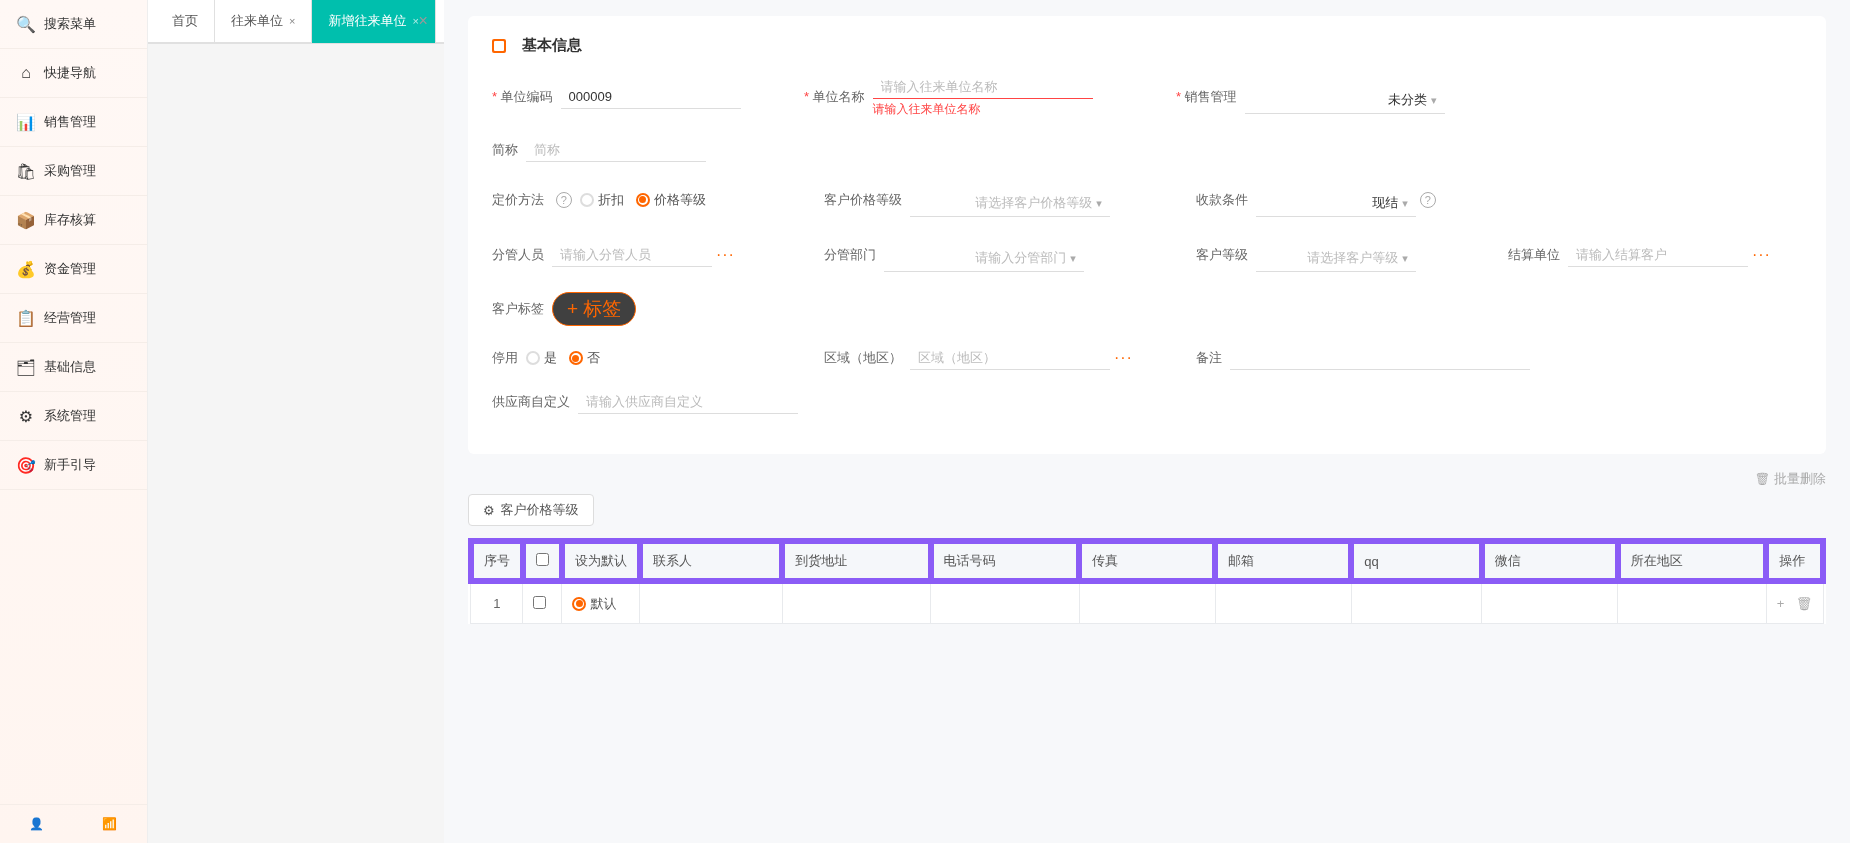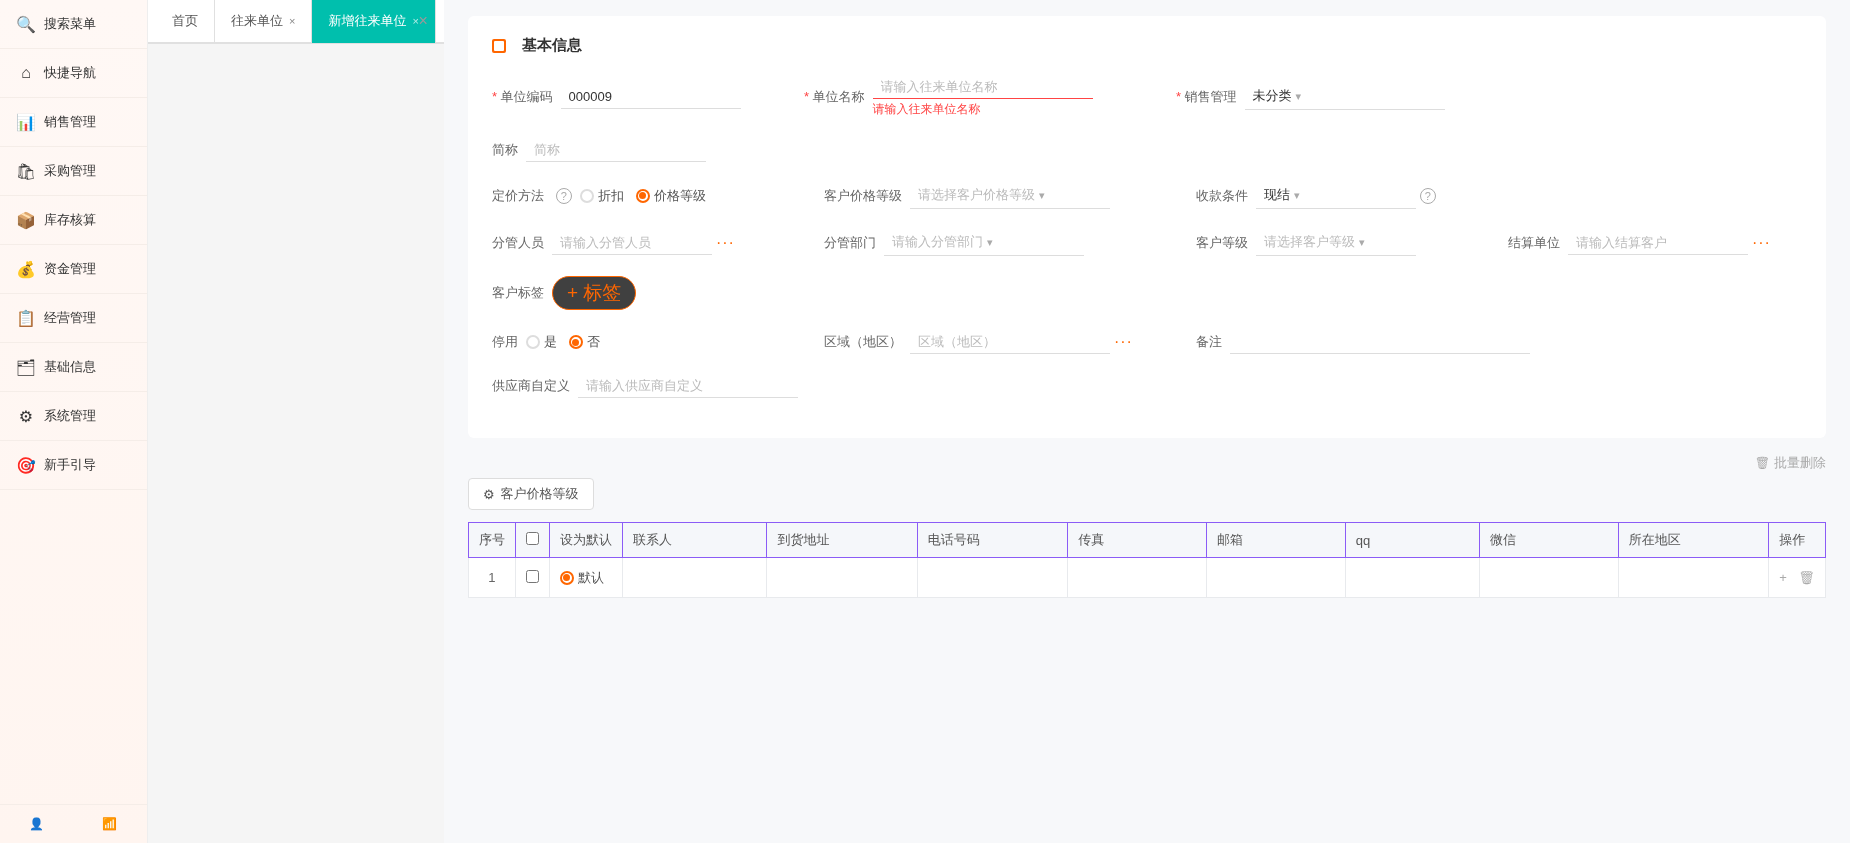--- a/index.html
+++ b/index.html
@@ -150,23 +150,24 @@
       display: block;
     }
 
     .form-select {
       display: flex;
       align-items: center;
       border-bottom: 1px solid #ddd;
       padding: 4px 8px;
       cursor: pointer;
       min-width: 160px;
-      justify-content: flex-start;
+      justify-content: flex-end;
       color: #bbb;
       font-size: 13px;
+      margin-top: 8px;
     }
     .form-select.has-value { color: #333; }
     .chevron { color: #aaa; font-size: 11px; margin-left: 4px; }
 
     
     .unit-type-group {
       display: flex;
       gap: 0;
     }
     .unit-btn {
@@ -245,21 +246,21 @@
 
     
     .data-table {
       width: 100%;
       border-collapse: collapse;
       background: #fff;
       font-size: 13px;
     }
     .data-table th {
       background: #f5f7fa;
-      border: 1px solid #8b5cf6;
+      border: 6px solid #8b5cf6;
       padding: 8px 10px;
       text-align: left;
       color: #555;
       font-weight: 500;
       white-space: nowrap;
     }
     .data-table td {
       border: 1px solid #e8eaed;
       padding: 8px 10px;
       color: #333;

